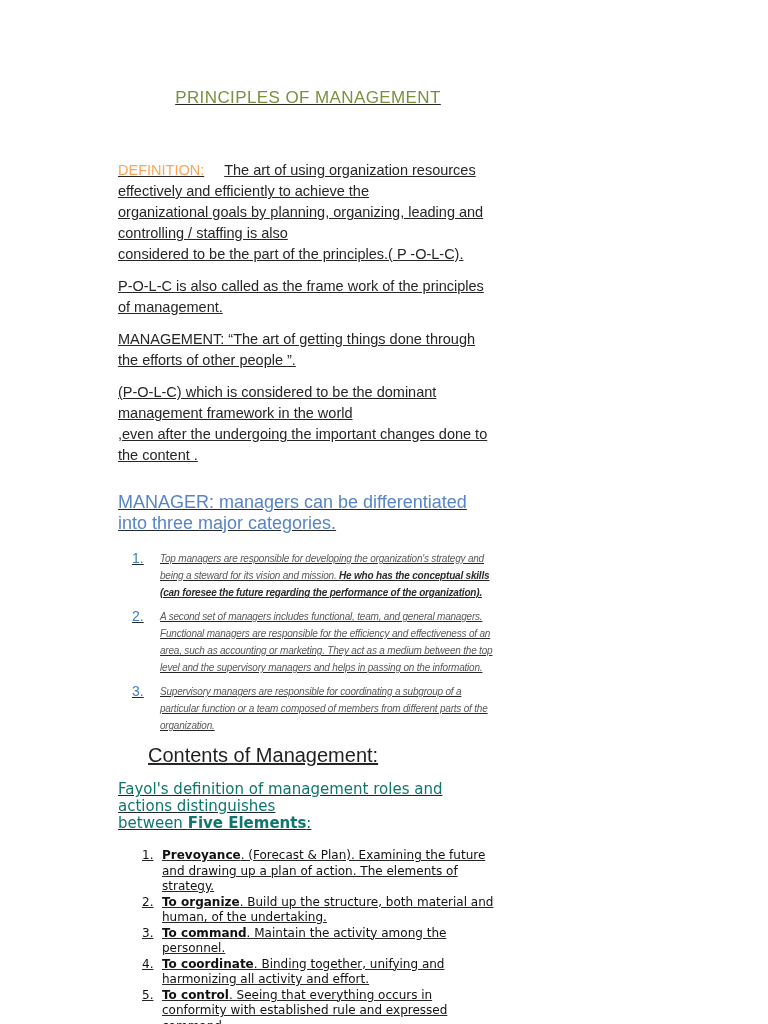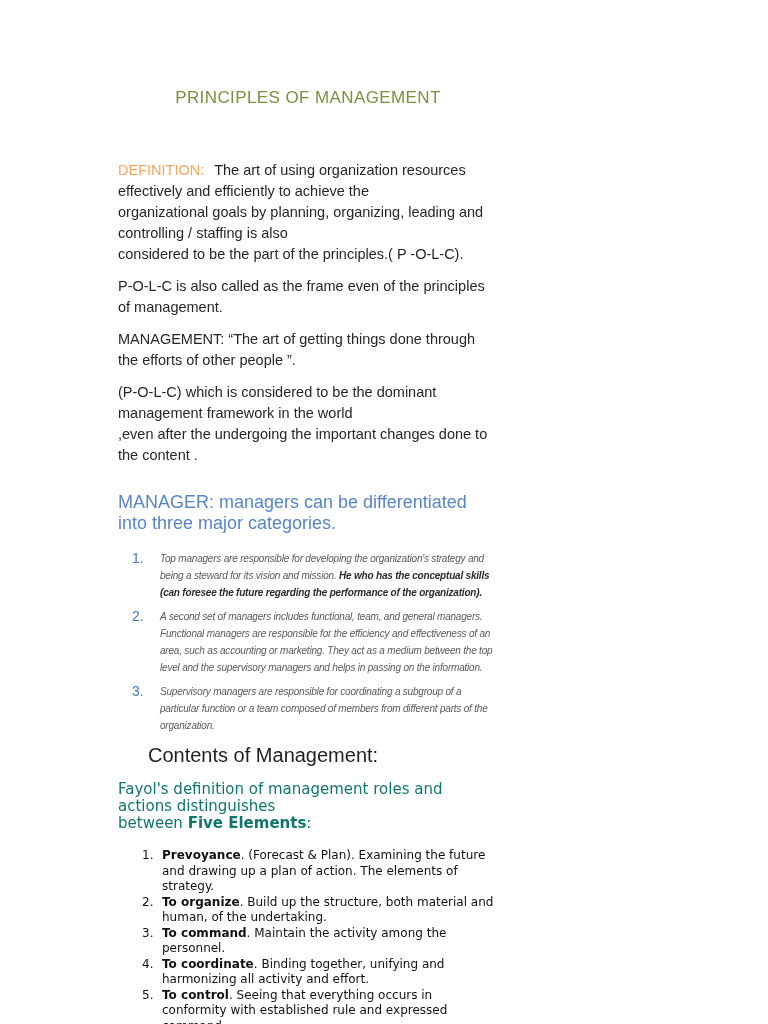--- a/index.html
+++ b/index.html
@@ -13,20 +13,21 @@
   *{box-sizing:border-box;}
   html,body{margin:0;padding:0;background:#ffffff;}
   .page{
     position:relative;
     width:616px;
     height:1024px;
     background:#ffffff;
     overflow:hidden;
     font-family:"Liberation Sans", sans-serif;
     color:var(--body);
+    text-decoration:underline;
   }
   .content{
     padding:88px 118px 0 118px;
   }
   .doc-title{
     margin:0 0 52px 0;
     text-align:center;
     font-size:17px;
     font-weight:400;
     letter-spacing:0.4px;
@@ -34,21 +35,21 @@
   }
   .para{
     margin:0 0 11px 0;
     font-size:14.5px;
     line-height:21px;
     color:var(--body);
   }
   .block{display:block;}
   .def-label{
     color:var(--orange);
-    margin-right:10px;
+    margin-right:20px;
   }
   .manager-heading{
     margin:26px 0 16px 0;
     font-size:18px;
     font-weight:400;
     color:var(--blue);
   }
   .manager-list{
     margin:0 0 4px 0;
     padding-left:14px;
@@ -119,21 +120,21 @@
   <div class="content">
 
     <h1 class="doc-title">PRINCIPLES OF MANAGEMENT</h1>
 
     <p class="para">
       <span class="def-label">DEFINITION:</span><span>The art of using organization resources effectively and efficiently to achieve the</span>
       <span class="block">organizational goals by planning, organizing, leading and controlling / staffing is also</span>
       <span class="block">considered to be the part of the principles.( P -O-L-C).</span>
     </p>
 
-    <p class="para">P-O-L-C is also called as the frame even of the principles of management.</p>
+    <p class="para">P-O-L-C is also called as the frame work of the principles of management.</p>
 
     <p class="para">MANAGEMENT:  “The art of getting things done through the efforts of other people ”.</p>
 
 
     <p class="para">
       <span class="block">(P-O-L-C) which is considered to be the dominant management framework in the world</span>
       <span class="block">,even after the undergoing the important changes done to the content .</span>
     </p>
 
     <h2 class="manager-heading">MANAGER: managers can be differentiated into three major categories.</h2>

